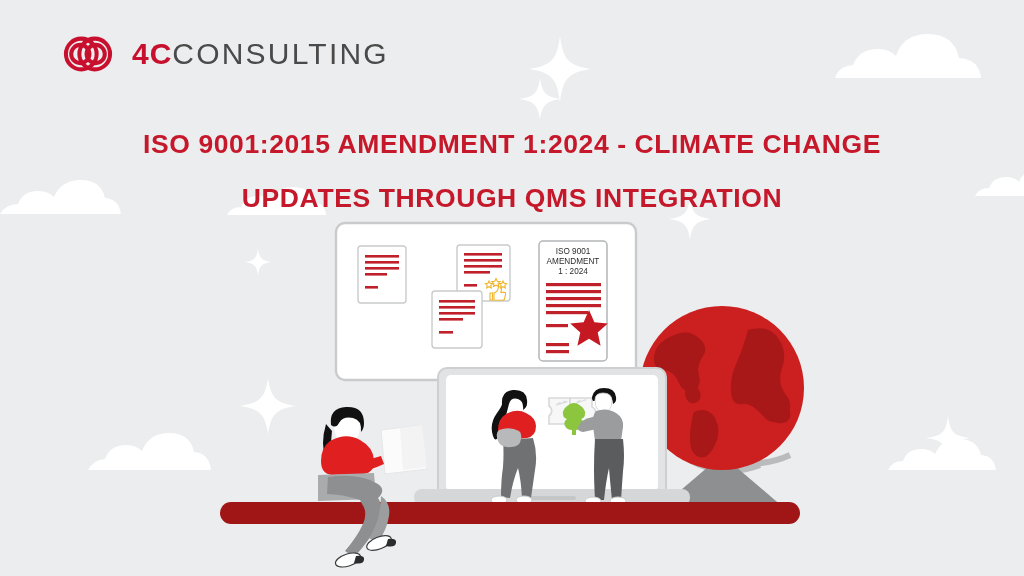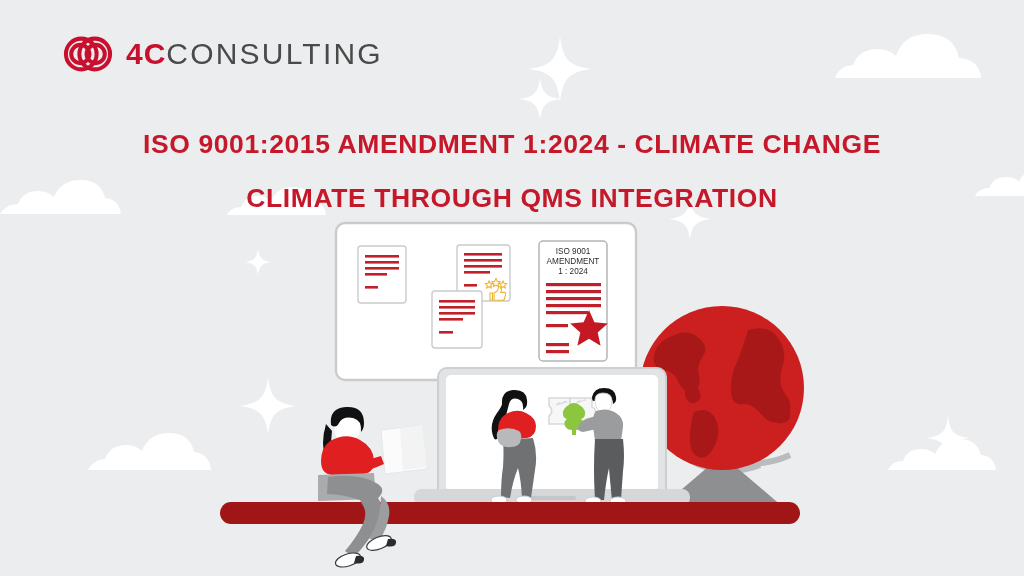--- a/index.html
+++ b/index.html
@@ -9,21 +9,21 @@
     font-family:"Liberation Sans", sans-serif;
     overflow:hidden;
     position:relative;
   }
   .stage{position:absolute;inset:0;}
 
   
   .bg-layer{position:absolute;inset:0;pointer-events:none;}
 
   
-  .logo{position:absolute;left:58px;top:30px;display:flex;align-items:center;gap:8px;}
+  .logo{position:absolute;left:58px;top:30px;display:flex;align-items:center;gap:14px;}
   .logo-mark{width:60px;height:48px;}
   .logo-word{
     font-size:30px;letter-spacing:1px;font-weight:400;white-space:nowrap;
     font-family:"Liberation Sans", sans-serif;
   }
   .logo-4c{color:#c8102e;font-weight:700;}
   .logo-consulting{color:#4a4a4a;font-weight:400;letter-spacing:2.2px;}
 
   
   .title{
@@ -85,21 +85,21 @@
         <circle cx="39" cy="25" r="9.5"></circle>
       </g>
     </svg>
     <div class="logo-word">
       <span class="logo-4c">4C</span><span class="logo-consulting">CONSULTING</span>
     </div>
   </div>
 
   <div class="title">
     <span class="ln">ISO 9001:2015 AMENDMENT 1:2024 - CLIMATE CHANGE</span>
-    <span class="ln">CLIMATE THROUGH QMS INTEGRATION</span>
+    <span class="ln">UPDATES THROUGH QMS INTEGRATION</span>
   </div>
 
   <svg class="illus" width="1024" height="576" viewBox="0 0 1024 576">
 
     <g>
 
       <path d="M700 315 A80 80 0 1 0 760 465" fill="none" stroke="#b9bbbc" stroke-width="6"></path>
       <path d="M668 400 A88 88 0 0 0 790 455" fill="none" stroke="#b9bbbc" stroke-width="6"></path>
 
       <rect x="718" y="450" width="7" height="50" fill="#9b9d9e"></rect>

